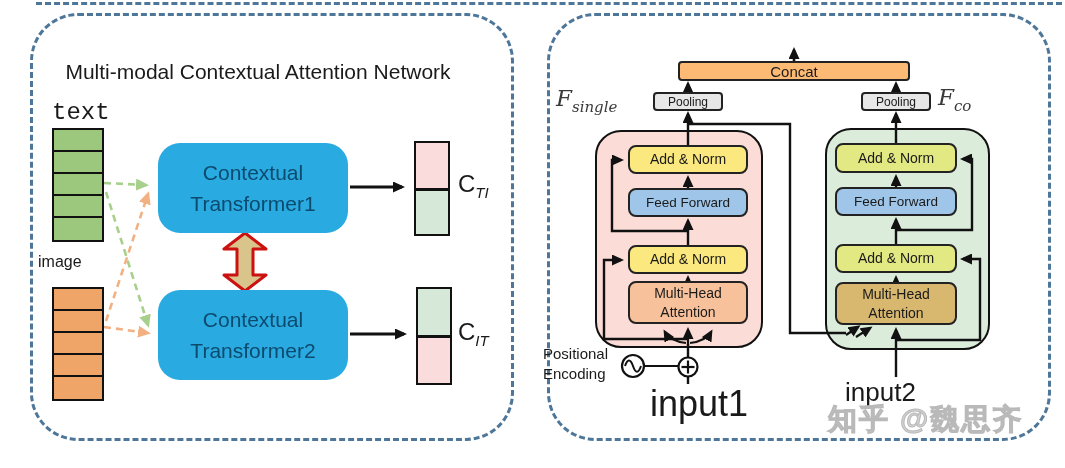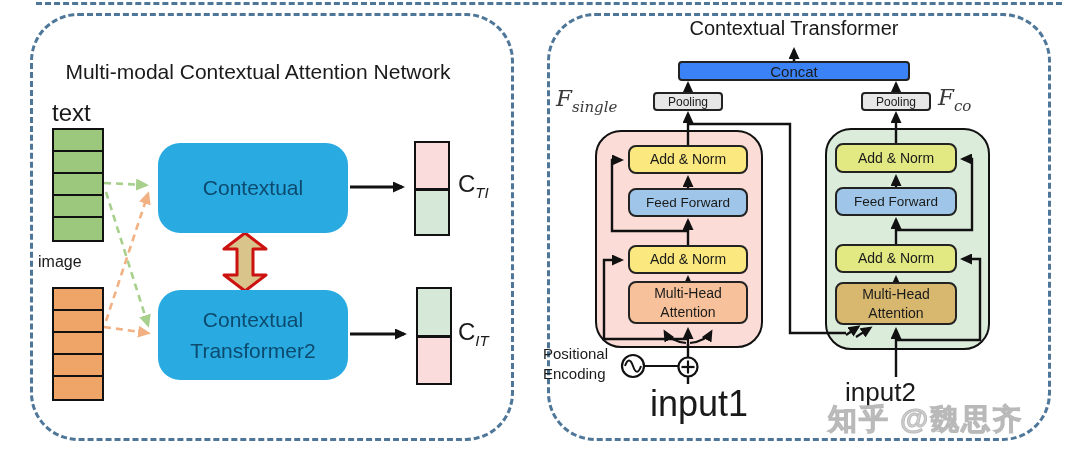--- a/index.html
+++ b/index.html
@@ -116,40 +116,41 @@
     <path d="M896,377 L896,330" stroke="#111" stroke-width="2.4" fill="none" marker-end="url(#ab)"></path>
     <path d="M896,282 L896,278" stroke="#111" stroke-width="2.4" fill="none" marker-end="url(#ab)"></path>
     <path d="M896,244 L896,220" stroke="#111" stroke-width="2.4" fill="none" marker-end="url(#ab)"></path>
     <path d="M896,187 L896,177" stroke="#111" stroke-width="2.4" fill="none" marker-end="url(#ab)"></path>
     <path d="M896,230 L972,230 L972,159 L963,159" stroke="#111" stroke-width="2.4" fill="none" marker-end="url(#ab)"></path>
     <path d="M896,340 L980,340 L980,259 L963,259" stroke="#111" stroke-width="2.4" fill="none" marker-end="url(#ab)"></path>
   </svg>
 
   <div class="lbl center" style="left:48px;top:44px;width:420px;font-size:21px;margin-top:16px;">Multi-modal Contextual Attention Network</div>
 
-  <div class="lbl" style="left:52px;top:99px;font-size:24px;">text</div>
+  <div class="lbl" style="left:52px;top:99px;font-size:24px;font-family:Liberation Mono, monospace;">text</div>
   <div class="stack" style="left:52px;top:128px;width:52px;">
       <div class="cell" style="background: rgb(156, 200, 126);"></div>
       <div class="cell" style="background: rgb(156, 200, 126);"></div>
       <div class="cell" style="background: rgb(156, 200, 126);"></div>
       <div class="cell" style="background: rgb(156, 200, 126);"></div>
       <div class="cell" style="background: rgb(156, 200, 126);"></div>
     </div>
 
   <div class="lbl" style="left:38px;top:253px;font-size:16px;">image</div>
   <div class="stack" style="left:52px;top:287px;width:52px;">
       <div class="cell" style="background: rgb(240, 165, 104);"></div>
       <div class="cell" style="background: rgb(240, 165, 104);"></div>
       <div class="cell" style="background: rgb(240, 165, 104);"></div>
       <div class="cell" style="background: rgb(240, 165, 104);"></div>
       <div class="cell" style="background: rgb(240, 165, 104);"></div>
     </div>
 
   <div class="ct-box" style="left:158px;top:143px;width:190px;height:90px;">
     <span>Contextual</span>
+    <span>Transformer1</span>
   </div>
   <div class="ct-box" style="left:158px;top:290px;width:190px;height:90px;">
     <span>Contextual</span>
     <span>Transformer2</span>
   </div>
 
   <div class="outbox" style="left:414px;top:141px;">
     <div class="half" style="height:45px;background:#f9dcdb;"></div>
     <div class="divider"></div>
     <div class="half" style="height:43px;background:#d6e9d8;"></div>
@@ -160,23 +161,22 @@
 
   <div class="outbox" style="left:416px;top:287px;">
     <div class="half" style="height:46px;background:#d6e9d8;"></div>
     <div class="divider"></div>
     <div class="half" style="height:45px;background:#f9dcdb;"></div>
   </div>
   <div class="lbl sublabel" style="left:458px;top:318px;">
     <span>C</span><sub>IT</sub>
   </div>
 
-  <div class="lbl center" style="left:658px;top:17px;width:272px;font-size:20px;">Contextual Transformer</div>
-
-  <div class="smallbox" style="left:678px;top:61px;width:232px;height:20px;background:#3b82f6;font-size:15px;">
+
+  <div class="smallbox" style="left:678px;top:61px;width:232px;height:20px;background:#fdba74;font-size:15px;">
     <span>Concat</span>
   </div>
   <div class="smallbox" style="left:653px;top:92px;width:70px;height:19px;background:#e7e7e7;font-size:12px;">
     <span>Pooling</span>
   </div>
   <div class="smallbox" style="left:861px;top:92px;width:70px;height:19px;background:#e7e7e7;font-size:12px;">
     <span>Pooling</span>
   </div>
 
   <div class="lbl mathlabel" style="left:556px;top:85px;text-align:right;">

